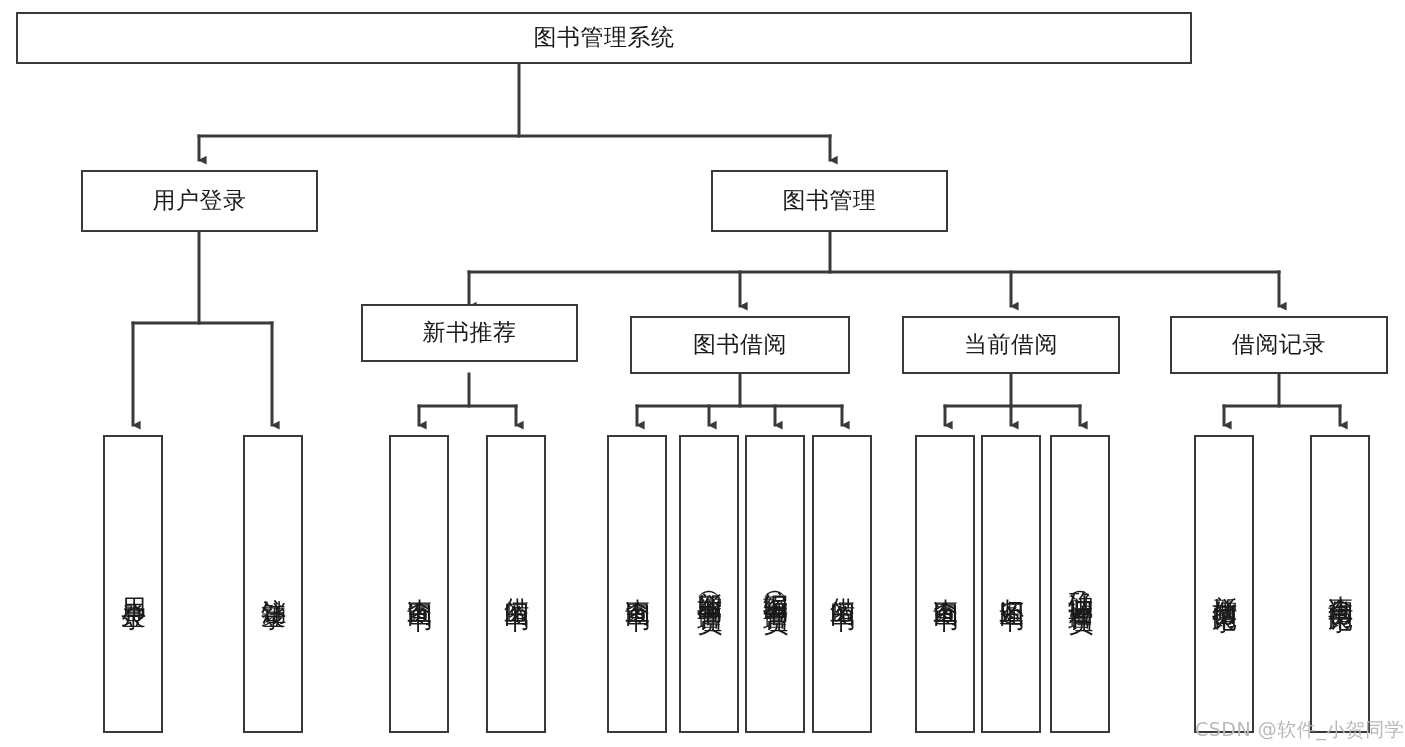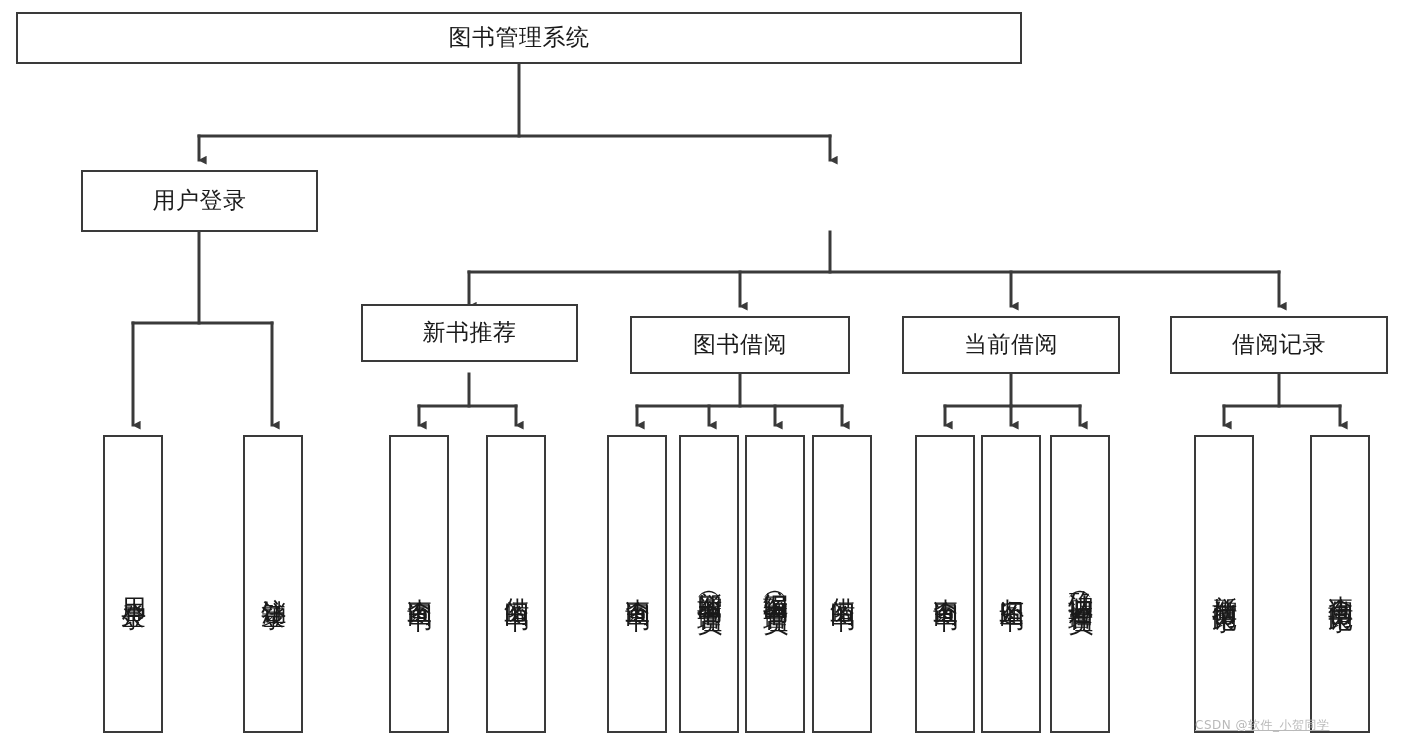--- a/index.html
+++ b/index.html
@@ -55,25 +55,24 @@
     writing-mode: vertical-rl;
     text-orientation: upright;
     font-size: 25px;
     line-height: 1.05;
     letter-spacing: 3px;
     white-space: nowrap;
   }
   .watermark {
     position: absolute;
     color: #b9b9b9;
-    font-size: 12px;
+    font-size: 19px;
     letter-spacing: 0.5px;
     white-space: nowrap;
     user-select: none;
-    text-decoration: underline;
   }
 </style>
 </head>
 <body>
 
 <div id="diagram-root">
 
   <svg class="edges" viewBox="0 0 1405 747" xmlns="http://www.w3.org/2000/svg">
     <defs>
       <marker id="arrow" markerWidth="9" markerHeight="9" refX="4.5" refY="7.6" orient="auto" markerUnits="userSpaceOnUse">
@@ -119,26 +118,29 @@
       <path d="M1011,406 L1011,425" marker-end="url(#arrow)"></path>
       <path d="M1080,406 L1080,425" marker-end="url(#arrow)"></path>
 
       <path d="M1279,374 L1279,406"></path>
       <path d="M1224,406 L1340,406"></path>
       <path d="M1224,406 L1224,425" marker-end="url(#arrow)"></path>
       <path d="M1340,406 L1340,425" marker-end="url(#arrow)"></path>
     </g>
   </svg>
 
-  <div class="node horiz" style="left:16px; top:12px; width:1006px; height:52px;">
+  <div class="node horiz" style="left:16px; top:12px; width:1176px; height:52px;">
     <span class="label">图书管理系统</span>
   </div>
 
   <div class="node horiz" style="left:81px; top:170px; width:237px; height:62px;">
     <span class="label">用户登录</span>
+  </div>
+  <div class="node horiz" style="left:711px; top:170px; width:237px; height:62px;">
+    <span class="label">图书管理</span>
   </div>
 
   <div class="node horiz" style="left:361px; top:304px; width:217px; height:58px;">
     <span class="label">新书推荐</span>
   </div>
   <div class="node horiz" style="left:902px; top:316px; width:218px; height:58px;">
     <span class="label">当前借阅</span>
   </div>
   <div class="node horiz" style="left:630px; top:316px; width:220px; height:58px;">
     <span class="label">图书借阅</span>

